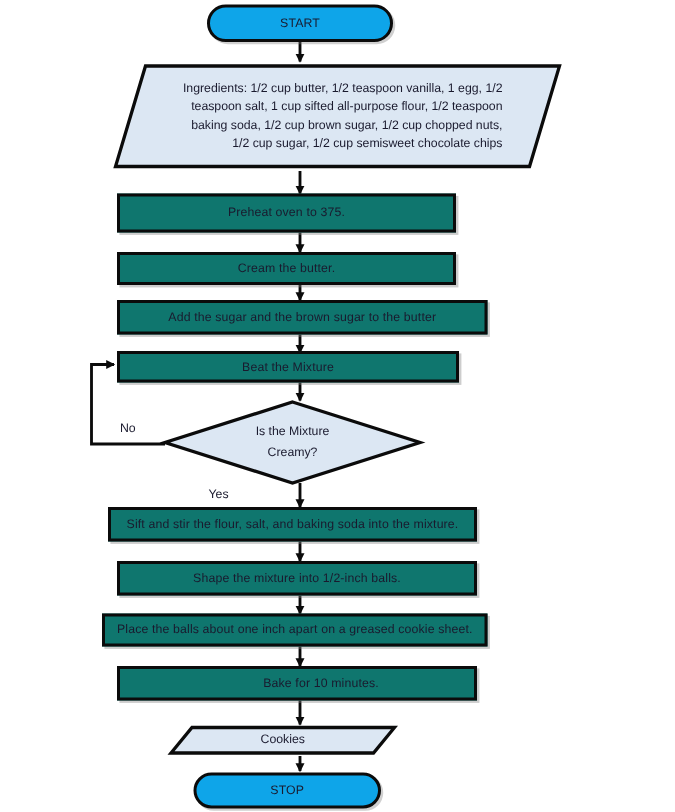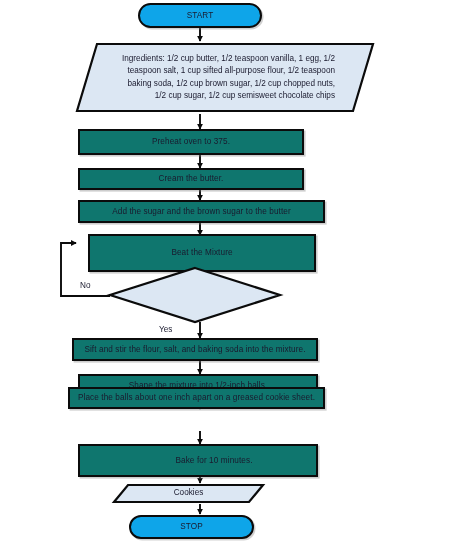--- a/index.html
+++ b/index.html
@@ -169,46 +169,48 @@
   </div>
 
   <div class="node process" style="left:78px; top:168px; width:226px; height:22px;">
     <span>Cream the butter.</span>
   </div>
 
   <div class="node process" style="left:78px; top:200px; width:247px; height:23px;">
     <span>Add the sugar and the brown sugar to the butter</span>
   </div>
 
-  <div class="node process" style="left:78px; top:234px; width:228px; height:38px;margin-left:10px;">
+  <div class="node process" style="left:78px; top:234px; width:228px; height:21px;">
     <span>Beat the Mixture</span>
   </div>
 
   <div class="decision" style="left:108px; top:266px; width:174px; height:58px;">
     <svg viewBox="0 0 174 58" preserveAspectRatio="none" xmlns="http://www.w3.org/2000/svg">
       <polygon points="87,2 172,29 87,56 2,29" fill="#dce7f3" stroke="#0b0b0b" stroke-width="2.2" vector-effect="non-scaling-stroke"></polygon>
     </svg>
+    <div class="decision-label">Is the Mixture
+Creamy?</div>
   </div>
 
   <div class="edge-label" style="left:80px; top:281px;"><span>No</span></div>
-  <div class="edge-label" style="left:139px; top:325px;margin-left:20px;"><span>Yes</span></div>
+  <div class="edge-label" style="left:139px; top:325px;"><span>Yes</span></div>
 
   <div class="node process" style="left:72px; top:338px; width:246px; height:23px;">
     <span>Sift and stir the flour, salt, and baking soda into the mixture.</span>
   </div>
 
   <div class="node process" style="left:78px; top:374px; width:240px; height:23px;">
     <span>Shape the mixture into 1/2-inch balls.</span>
   </div>
 
-  <div class="node process" style="left:68px; top:387px; width:257px; height:22px;">
+  <div class="node process" style="left:68px; top:409px; width:257px; height:22px;">
     <span>Place the balls about one inch apart on a greased cookie sheet.</span>
   </div>
 
-  <div class="node process" style="left:78px; top:444px; width:240px; height:33px;padding-left:32px;">
+  <div class="node process" style="left:78px; top:444px; width:240px; height:23px;padding-left:32px;">
     <span>Bake for 10 minutes.</span>
   </div>
 
   <div class="data-shape" style="left:112px; top:483px; width:153px; height:21px;">
     <svg viewBox="0 0 153 21" preserveAspectRatio="none" xmlns="http://www.w3.org/2000/svg">
       <polygon points="16,2 151,2 137,19 2,19" fill="#dce7f3" stroke="#0b0b0b" stroke-width="2.2" vector-effect="non-scaling-stroke"></polygon>
     </svg>
     <div class="data-label" style="padding:0 14px;">Cookies</div>
   </div>
 

